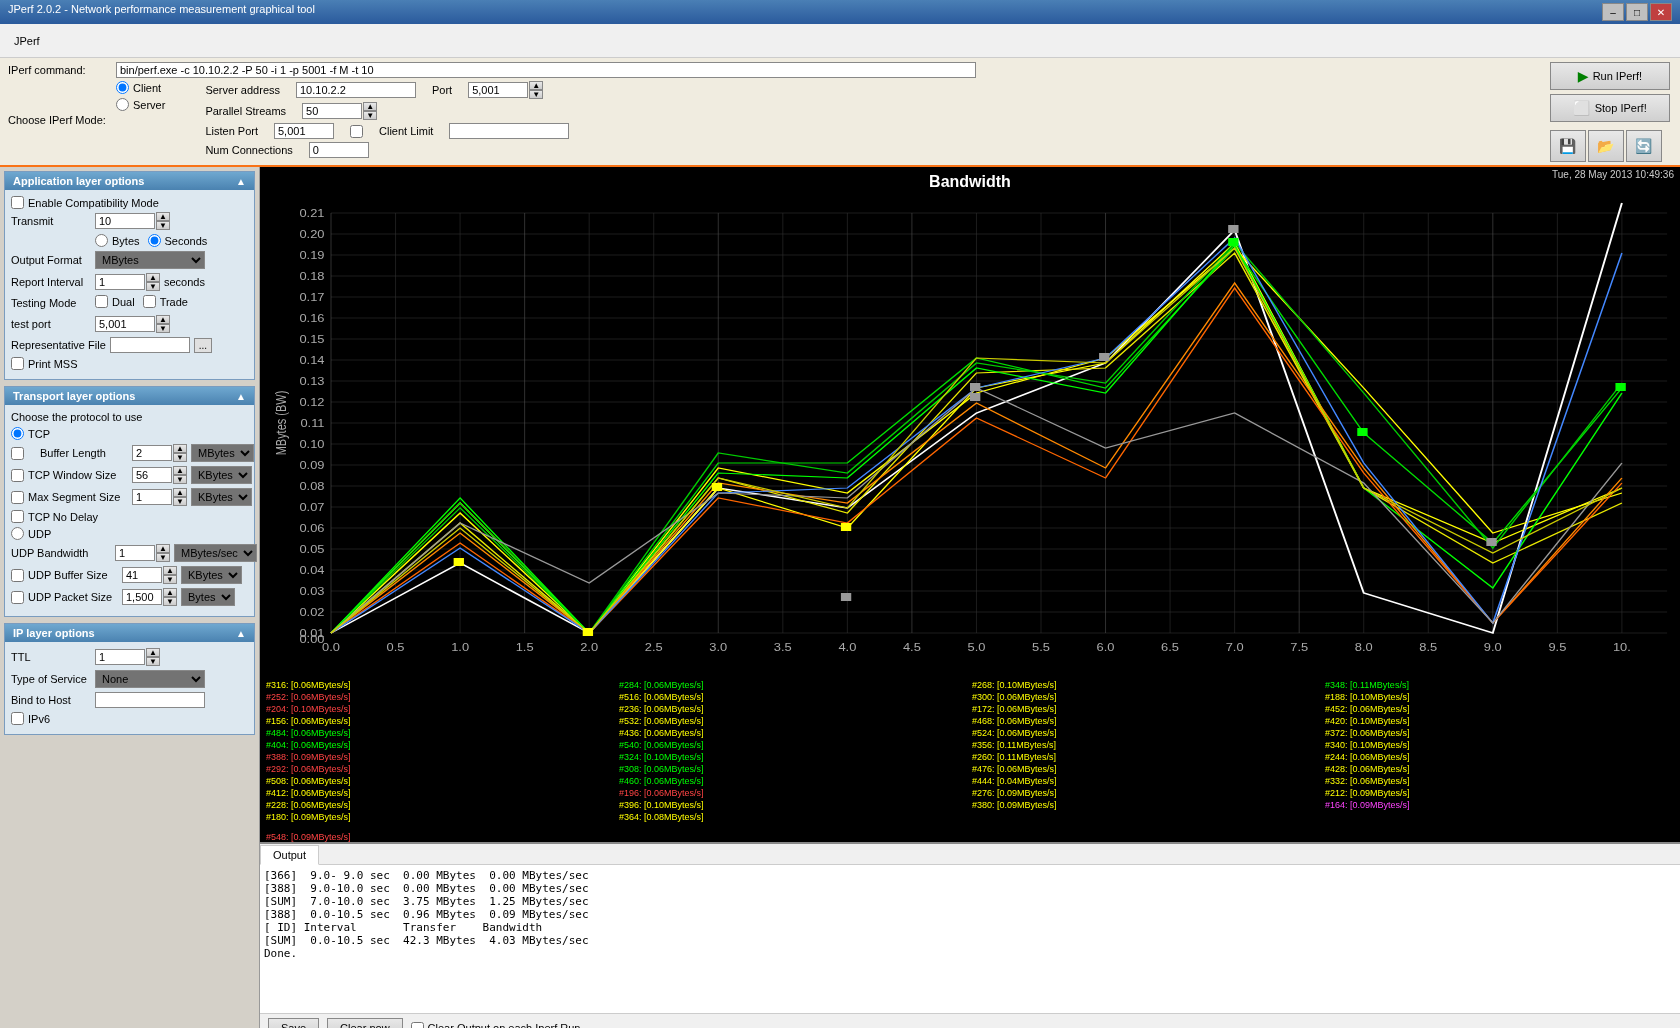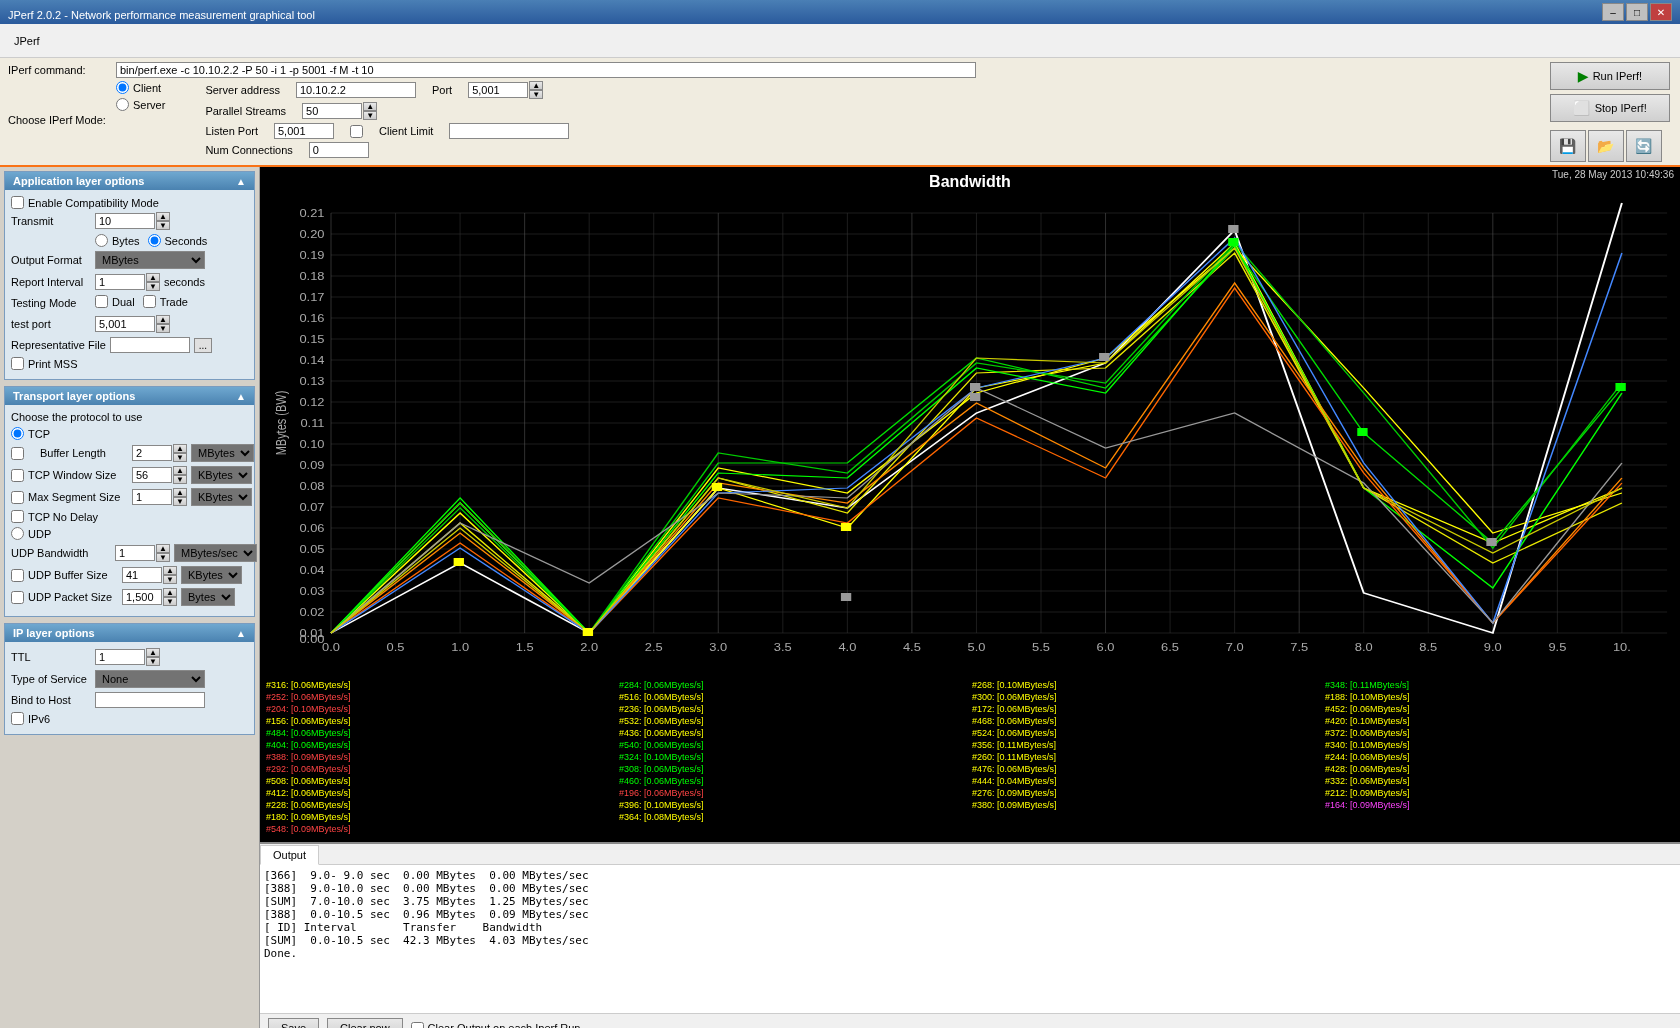--- a/index.html
+++ b/index.html
@@ -1,19 +1,19 @@
 <!DOCTYPE html>
 <html><head>
   <meta charset="utf-8">
   <style>
     * { box-sizing: border-box; margin: 0; padding: 0; }
     body { font-family: 'Segoe UI', Tahoma, Arial, sans-serif; font-size: 11px; background: #d4d0c8; color: #000; overflow: hidden; width: 1680px; height: 1028px; }
     
     
-    .title-bar { background: linear-gradient(to bottom, #4a7fb5, #2a5a9c); color: white; padding: 3px 8px; display: flex; align-items: flex-end; justify-content: space-between; height: 24px; }
+    .title-bar { background: linear-gradient(to bottom, #4a7fb5, #2a5a9c); color: white; padding: 3px 8px; display: flex; align-items: flex-start; justify-content: space-between; height: 24px; }
     .title-bar-controls { display: flex; gap: 2px; }
     .title-btn { width: 22px; height: 18px; background: #c0c0c0; border: 1px solid #888; font-size: 10px; display: flex; align-items: center; justify-content: center; cursor: pointer; color: #000; }
     
     
     .menu-bar { background: #f0f0f0; padding: 2px 8px; border-bottom: 1px solid #ccc; height: 34px; display: flex; align-items: center; }
     .menu-item { padding: 1px 6px; font-size: 11px; cursor: pointer; }
     
     
     .main-container { display: flex; flex-direction: column; height: calc(1028px - 44px); }
     
@@ -545,21 +545,21 @@
           <div class="legend-item" style="color:#ff4444;">#204: [0.10MBytes/s]</div>
           <div class="legend-item" style="color:#ffff00;">#156: [0.06MBytes/s]</div>
           <div class="legend-item" style="color:#00ff00;">#484: [0.06MBytes/s]</div>
           <div class="legend-item" style="color:#00ff00;">#404: [0.06MBytes/s]</div>
           <div class="legend-item" style="color:#ff4444;">#388: [0.09MBytes/s]</div>
           <div class="legend-item" style="color:#ff4444;">#292: [0.06MBytes/s]</div>
           <div class="legend-item" style="color:#ffff00;">#508: [0.06MBytes/s]</div>
           <div class="legend-item" style="color:#ffff00;">#412: [0.06MBytes/s]</div>
           <div class="legend-item" style="color:#ffff00;">#228: [0.06MBytes/s]</div>
           <div class="legend-item" style="color:#ffff00;">#180: [0.09MBytes/s]</div>
-          <div class="legend-item" style="color:#ff4444;">#548: [0.09MBytes/s]</div>
+          <div class="legend-item" style="color:#ff4444;margin-top:8px;">#548: [0.09MBytes/s]</div>
         </div>
         <div class="legend-col">
           <div class="legend-item" style="color:#00ff00;">#284: [0.06MBytes/s]</div>
           <div class="legend-item" style="color:#ffff00;">#516: [0.06MBytes/s]</div>
           <div class="legend-item" style="color:#ffff00;">#236: [0.06MBytes/s]</div>
           <div class="legend-item" style="color:#ffff00;">#532: [0.06MBytes/s]</div>
           <div class="legend-item" style="color:#ffff00;">#436: [0.06MBytes/s]</div>
           <div class="legend-item" style="color:#00ff00;">#540: [0.06MBytes/s]</div>
           <div class="legend-item" style="color:#00ff00;">#324: [0.10MBytes/s]</div>
           <div class="legend-item" style="color:#00ff00;">#308: [0.06MBytes/s]</div>

